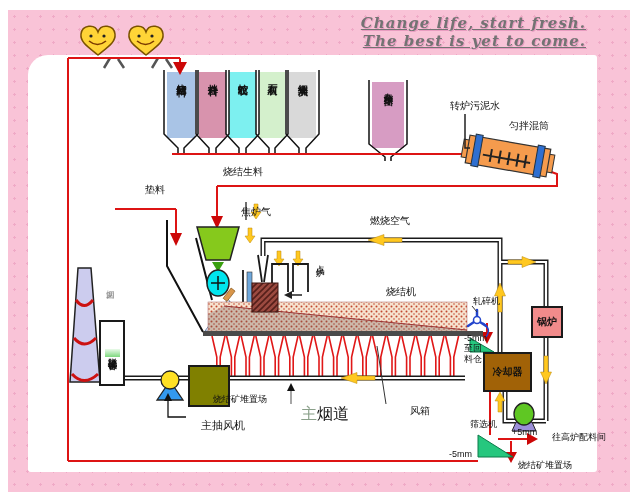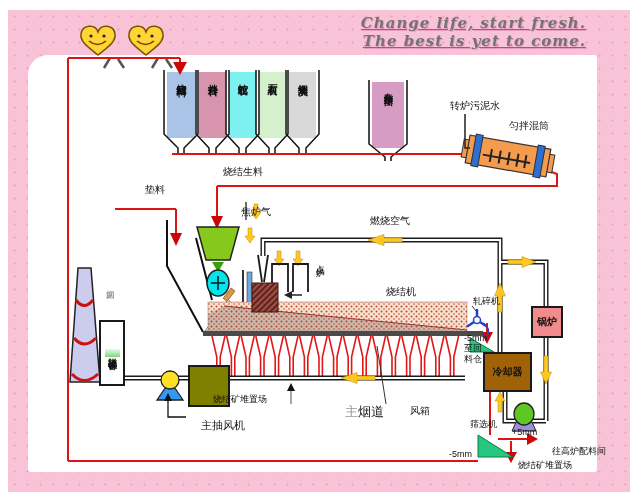--- a/index.html
+++ b/index.html
@@ -216,26 +216,26 @@
   <div class="lbl" style="left:497px;top:120px;">匀拌混筒</div>
   <div class="lbl" style="left:133px;top:184px;">垫料</div>
   <div class="lbl" style="left:229px;top:206px;">焦炉气</div>
   <div class="lbl" style="left:358px;top:215px;">燃烧空气</div>
   <div class="lbl v" style="left:303px;top:258px;font-size:9px;">点火炉</div>
   <div class="lbl" style="left:374px;top:286px;">烧结机</div>
   <div class="lbl sm" style="left:461px;top:296px;">轧碎机</div>
   <div class="lbl v" style="left:93px;top:284px;font-size:8px;color:#8a8a8a;">烟囱</div>
   <div class="lbl sm" style="left:201px;top:394px;">烧结矿堆置场</div>
   <div class="lbl" style="left:189px;top:419px;font-size:11px;">主抽风机</div>
-  <div class="lbl" style="left:289px;top:405px;font-size:13px;margin-left:44px;"><span class="graych">主</span><span>烟道</span></div>
+  <div class="lbl" style="left:289px;top:405px;font-size:16px;"><span class="graych">主</span><span>烟道</span></div>
   <div class="lbl" style="left:398px;top:405px;font-size:10px;">风箱</div>
   <div class="lbl sm" style="left:452px;top:333px;">
     <div>-5mm</div>
     <div>至回</div>
     <div>料仓</div>
   </div>
   <div class="lbl sm" style="left:458px;top:419px;">筛选机</div>
   <div class="lbl sm" style="left:500px;top:427px;text-align:center;">+5mm</div>
-  <div class="lbl sm" style="left:540px;top:432px;margin-top:14px;">往高炉配料间</div>
+  <div class="lbl sm" style="left:540px;top:432px;">往高炉配料间</div>
   <div class="lbl sm" style="left:506px;top:460px;">烧结矿堆置场</div>
   <div class="lbl sm" style="left:437px;top:449px;">-5mm</div>
 
 </div>
 
 </body></html>

